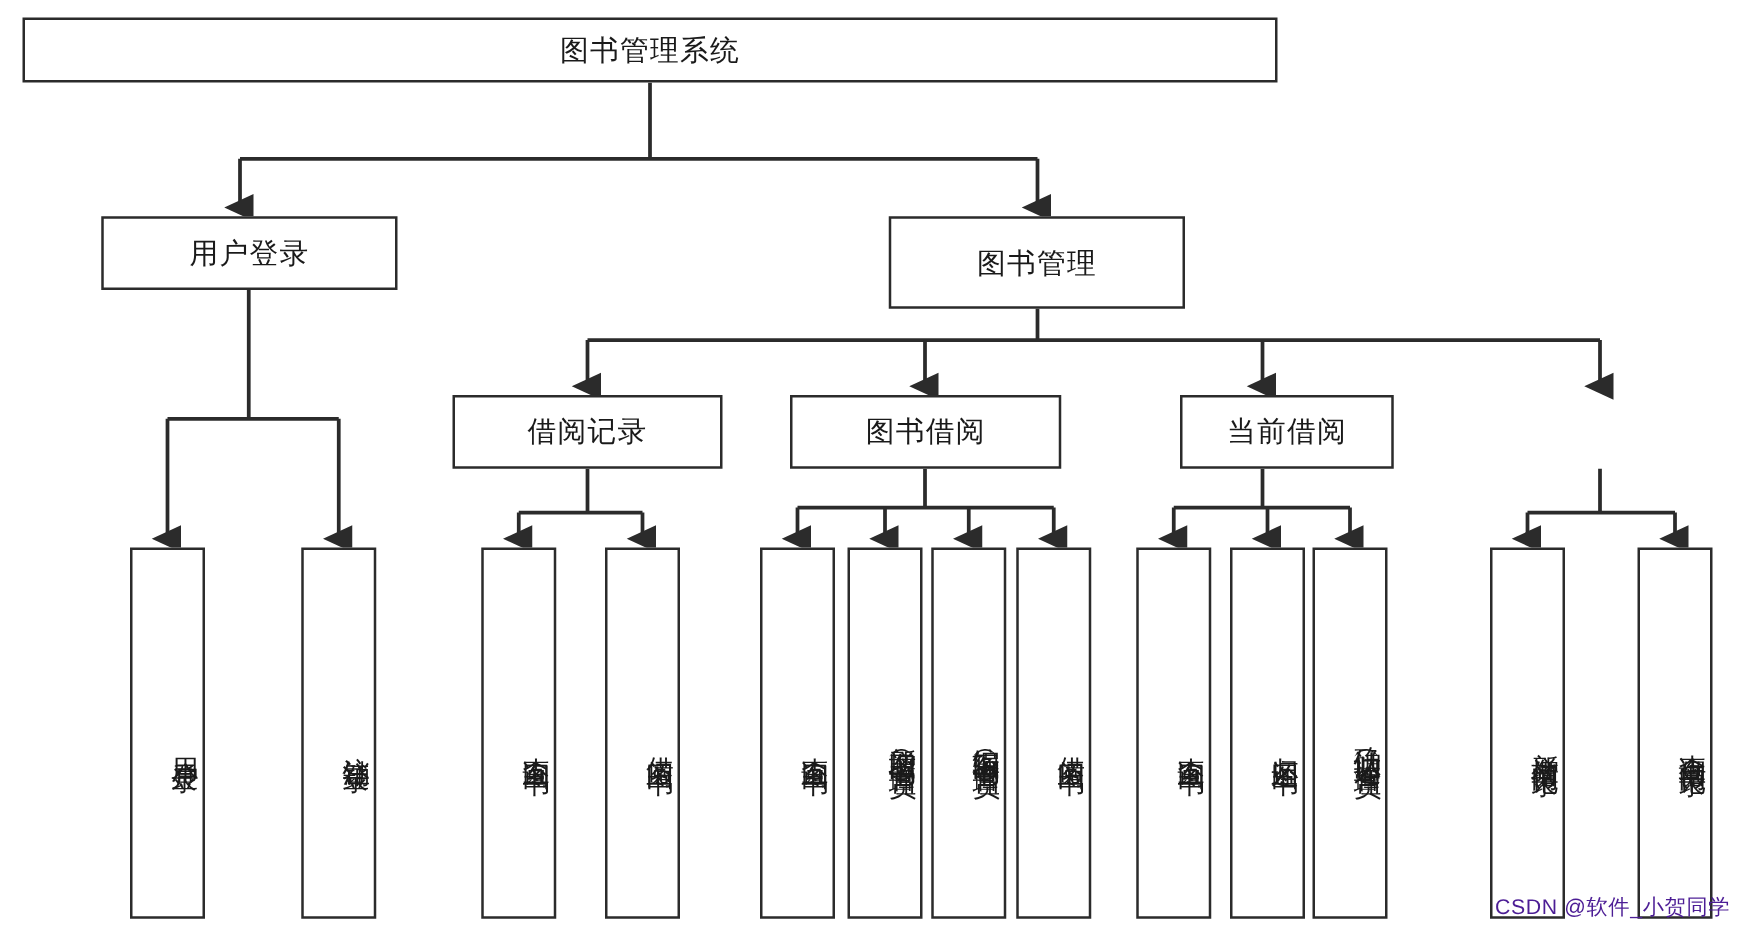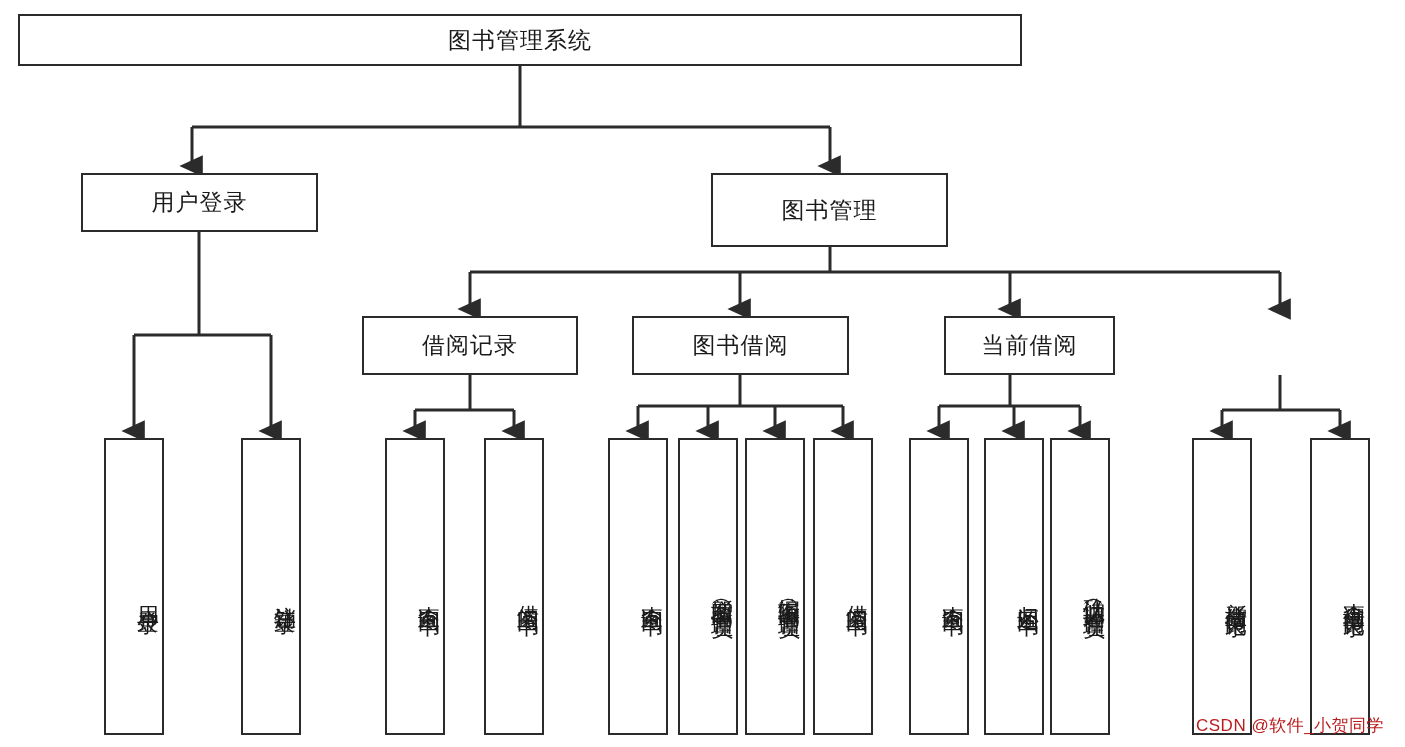--- a/index.html
+++ b/index.html
@@ -176,15 +176,15 @@
   <div class="node vert" id="node-leaf-10" style="left: 1050px; top: 438px; width: 60px; height: 297px;">
       <span>确认归还（管理员）</span>
     </div>
   <div class="node vert" id="node-leaf-11" style="left: 1192px; top: 438px; width: 60px; height: 297px;">
       <span>新增借阅记录</span>
     </div>
   <div class="node vert" id="node-leaf-12" style="left: 1310px; top: 438px; width: 60px; height: 297px;">
       <span>查询借阅记录</span>
     </div>
 
-  <div class="watermark" id="watermark" style="left: 1196px; top: 714px; color: #b91c1c;">CSDN @软件_小贺同学</div>
+  <div class="watermark" id="watermark" style="left: 1196px; top: 714px; color: #4c1d95;">CSDN @软件_小贺同学</div>
 
 </div>
 
 </body></html>

